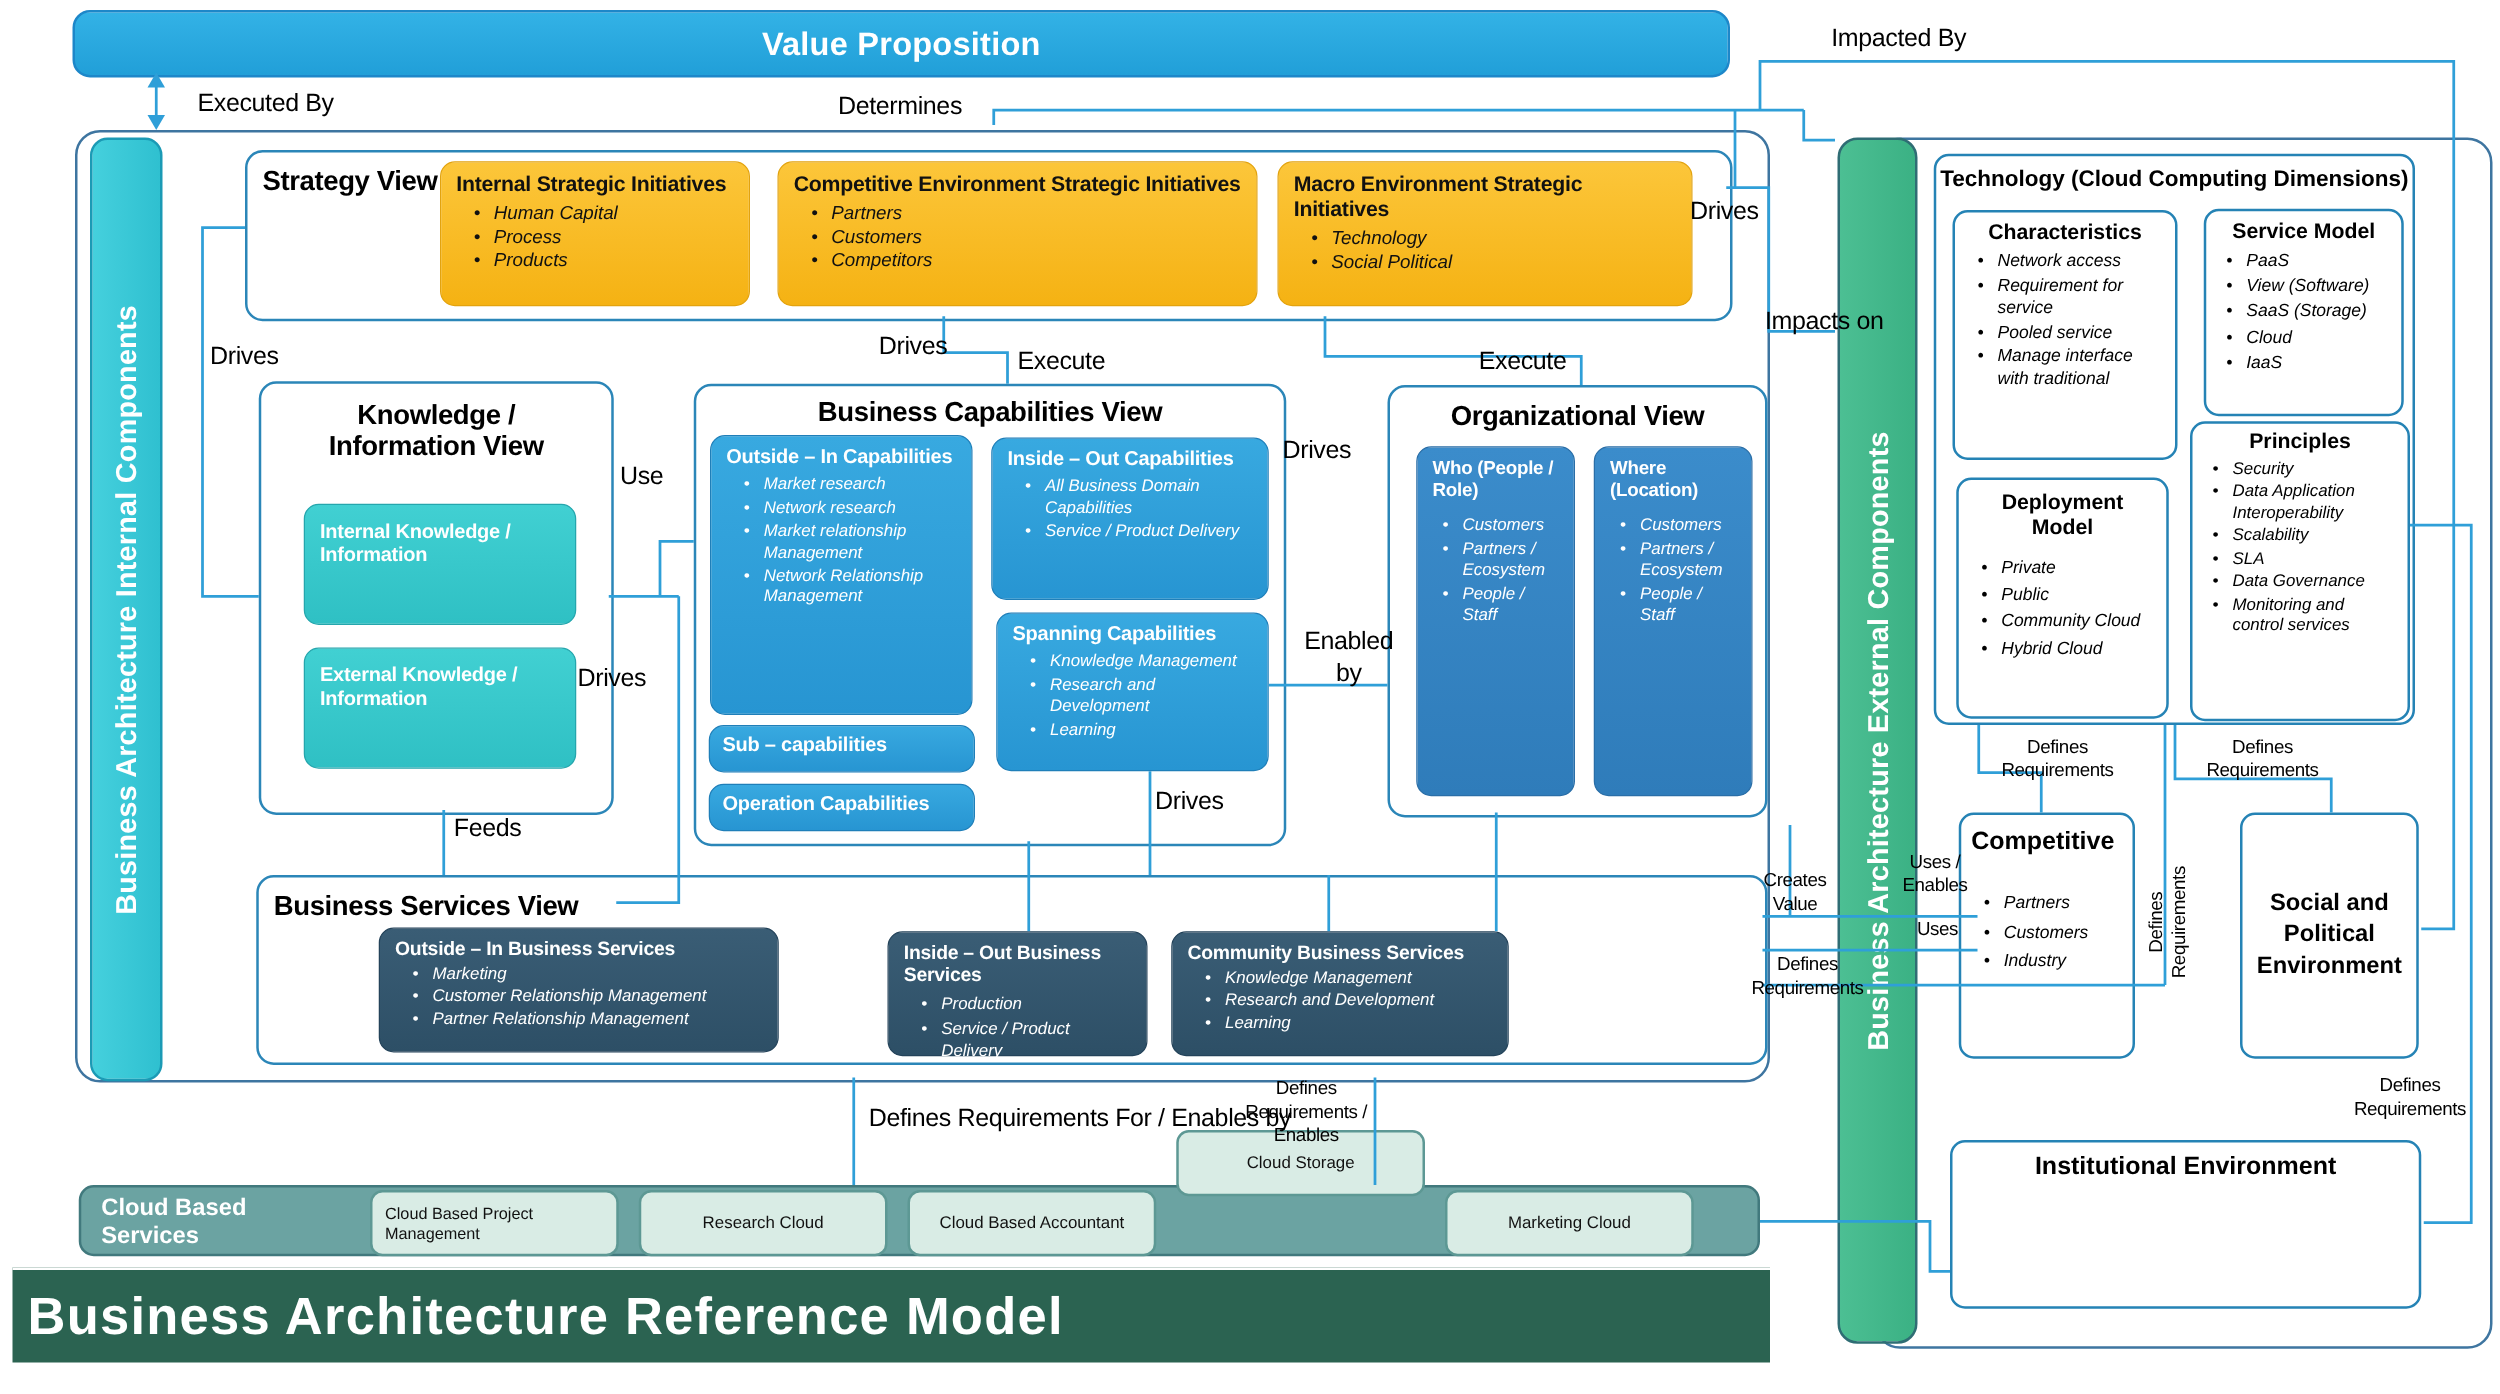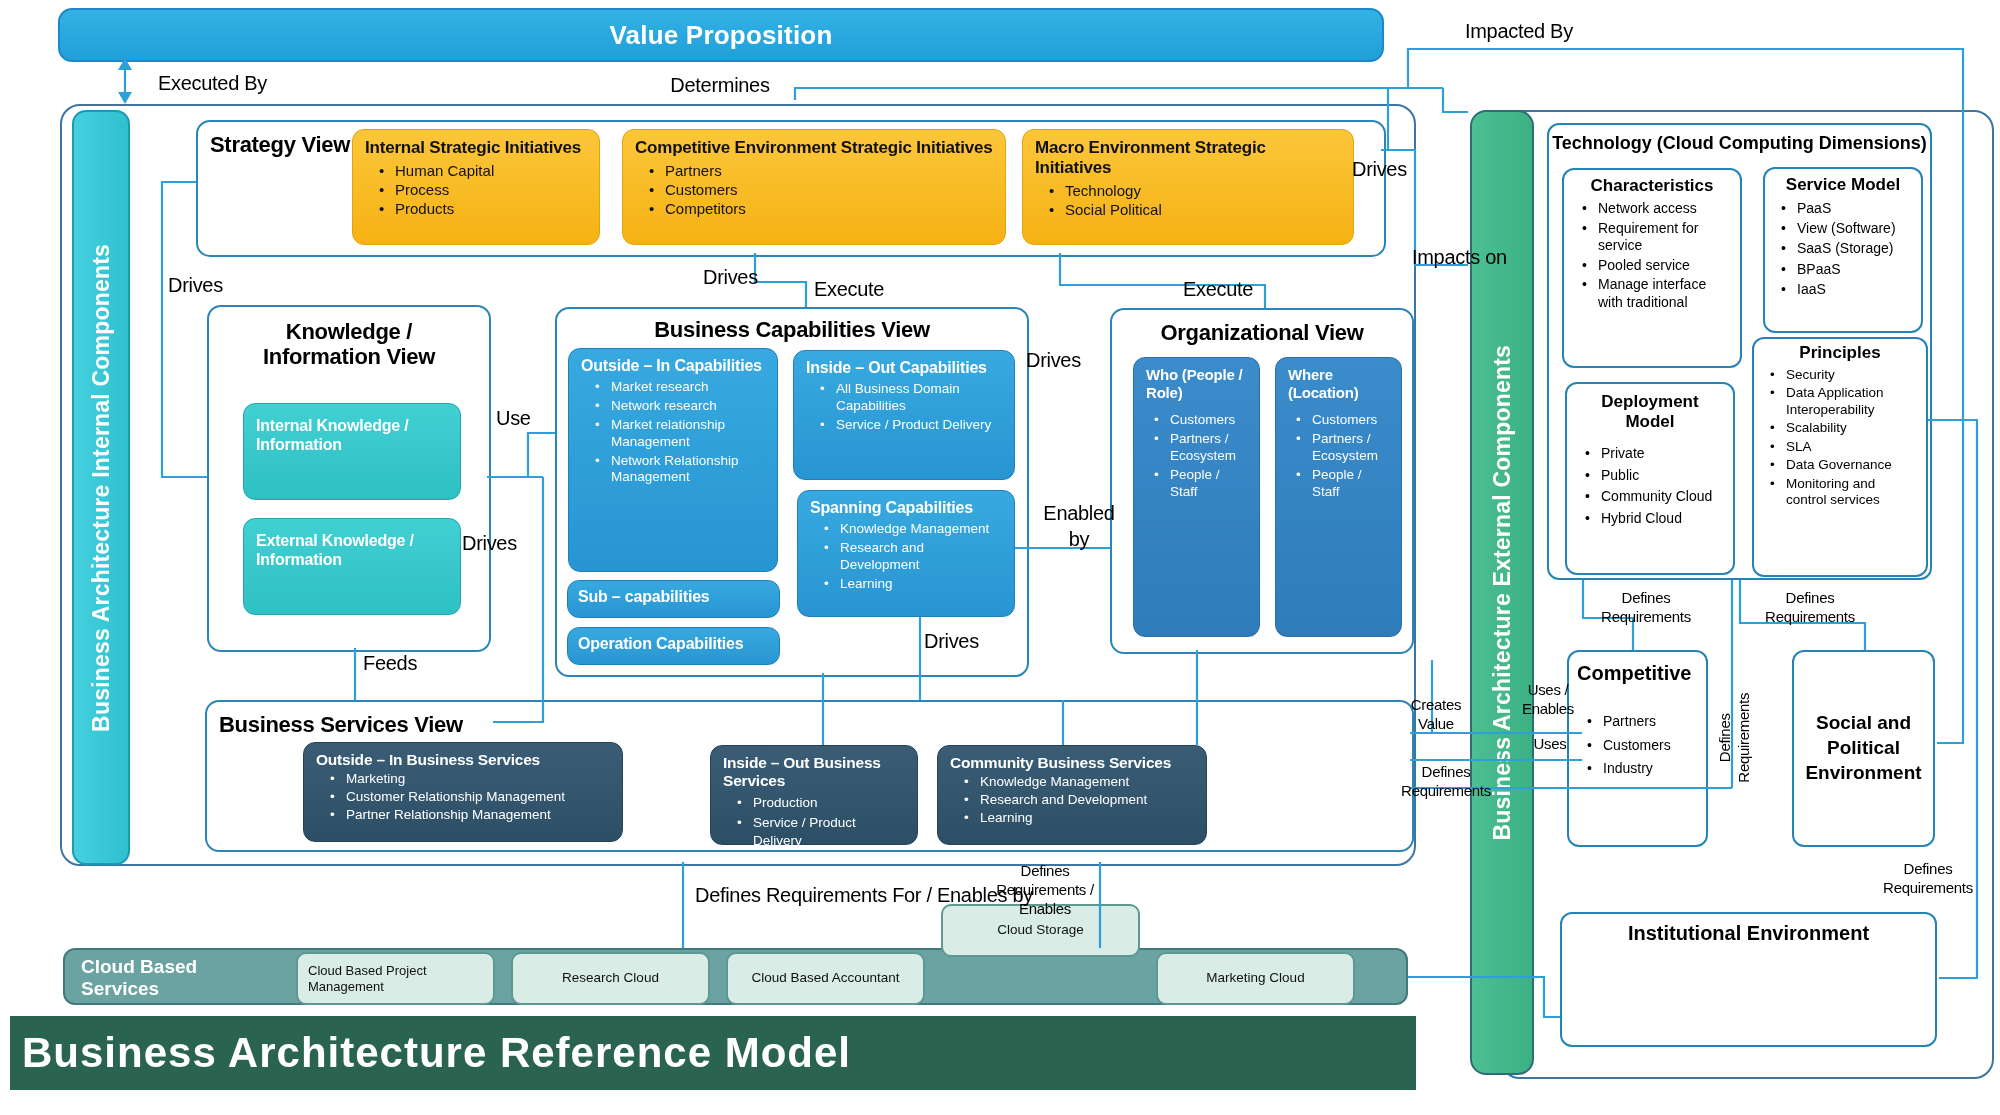--- a/index.html
+++ b/index.html
@@ -15,21 +15,21 @@
   .chip{position:absolute;border-radius:12px;z-index:4;box-sizing:border-box;padding:8px 10px 6px 12px;}
   .chip .ct{font-weight:700;letter-spacing:-0.2px;}
   .orange{background:linear-gradient(180deg,#fcc63a,#f5b213);border:1px solid #e3a30e;color:#111;}
   .capblue{background:linear-gradient(180deg,#38a9e0,#2795d2);border:1px solid #1f7fb9;color:#fff;}
   .orgblue{background:linear-gradient(180deg,#3b8ccb,#2f7cba);border:1px solid #2a6ea7;color:#fff;}
   .tealbx{background:linear-gradient(180deg,#41d0d2,#2fc0c4);border:1px solid #25a6ad;color:#fff;}
   .darkbx{background:linear-gradient(180deg,#3a5d75,#2d4f66);border:1px solid #24435a;color:#fff;}
   .whitebx{background:#fff;border:2px solid #2583b5;border-radius:12px;color:#000;z-index:4;box-sizing:border-box;}
   
   ul.blt{list-style:none;margin:4px 0 0 0;padding:0 0 0 14px;}
-  ul.blt li{position:relative;padding-left:16px;margin:2px 0;}
+  ul.blt li{position:relative;padding-left:16px;margin:2px 0;font-style:italic;}
   ul.blt li::before{content:"\2022";position:absolute;left:0;top:0;}
   
   .vtext{writing-mode:vertical-rl;transform:rotate(180deg);text-align:center;font-weight:700;color:#fff;letter-spacing:0.2px;}
   
   .lab{position:absolute;font-size:20px;color:#000;z-index:6;letter-spacing:-0.3px;white-space:nowrap;}
   .lab.small{font-size:15px;white-space:normal;line-height:1.25;text-align:center;}
   svg.wires{position:absolute;left:0;top:0;z-index:5;pointer-events:none;}
 </style>
 </head>
 <body>
@@ -200,21 +200,21 @@
       <li>Pooled service</li>
       <li>Manage interface with traditional</li>
     </ul>
   </div>
   <div class="whitebx" style="position:absolute;left:1763px;top:167px;width:160px;height:166px;padding:6px 8px;">
     <div style="font-weight:700;font-size:17px;text-align:center;">Service Model</div>
     <ul class="blt" style="font-size:14px;line-height:1.3;padding-left:8px;">
       <li>PaaS</li>
       <li>View (Software)</li>
       <li>SaaS (Storage)</li>
-      <li>BPaaS</li>
+      <li>Cloud</li>
       <li>IaaS</li>
     </ul>
   </div>
   <div class="whitebx" style="position:absolute;left:1565px;top:382px;width:170px;height:193px;padding:8px 8px;">
     <div style="font-weight:700;font-size:17px;text-align:center;">Deployment Model</div>
     <ul class="blt" style="font-size:14px;line-height:1.4;padding-left:10px;margin-top:12px;">
       <li>Private</li>
       <li>Public</li>
       <li>Community Cloud</li>
       <li>Hybrid Cloud</li>
@@ -253,21 +253,21 @@
 
   <div class="lab" style="left:158px;top:72px;">Executed By</div>
   <div class="lab" style="left:655px;top:74px;width:130px;text-align:center;">Determines</div>
   <div class="lab" style="left:1465px;top:20px;">Impacted By</div>
   <div class="lab" style="left:168px;top:274px;">Drives</div>
   <div class="lab" style="left:703px;top:266px;">Drives</div>
   <div class="lab" style="left:814px;top:278px;">Execute</div>
   <div class="lab" style="left:1183px;top:278px;">Execute</div>
   <div class="lab" style="left:1352px;top:158px;">Drives</div>
   <div class="lab" style="left:1412px;top:246px;">Impacts on</div>
-  <div class="lab" style="left:496px;top:407px;">Use</div>
+  <div class="lab" style="left:496px;top:370px;">Use</div>
   <div class="lab" style="left:462px;top:532px;">Drives</div>
   <div class="lab" style="left:363px;top:652px;">Feeds</div>
   <div class="lab" style="left:1026px;top:349px;">Drives</div>
   <div class="lab" style="left:924px;top:630px;">Drives</div>
   <div class="lab" style="left:1040px;top:500px;width:78px;text-align:center;white-space:normal;line-height:1.3;">Enabled by</div>
   <div class="lab small" style="left:1406px;top:696px;width:60px;">Creates Value</div>
   <div class="lab small" style="left:1396px;top:763px;width:100px;">Defines Requirements</div>
   <div class="lab small" style="left:1514px;top:681px;width:68px;">Uses / Enables</div>
   <div class="lab small" style="left:1528px;top:735px;width:44px;">Uses</div>
   <div class="lab" style="left:695px;top:884px;">Defines Requirements For / Enables by</div>

